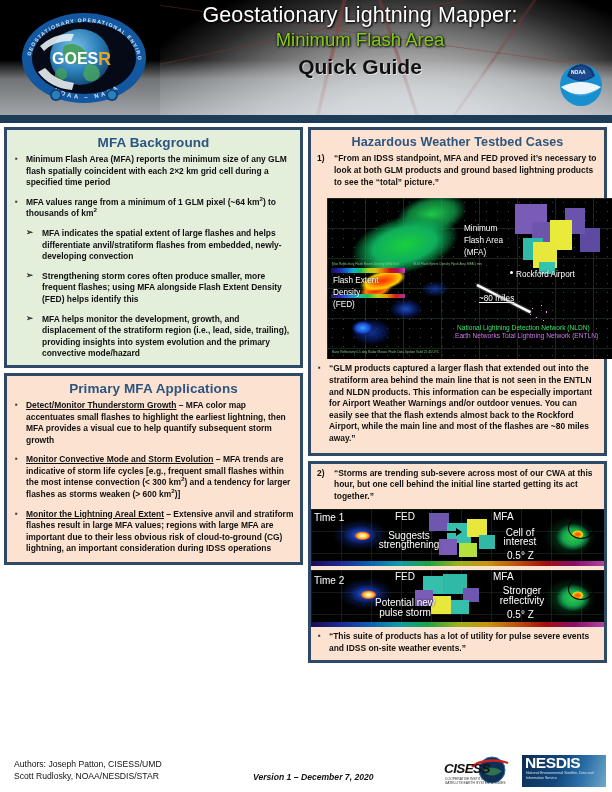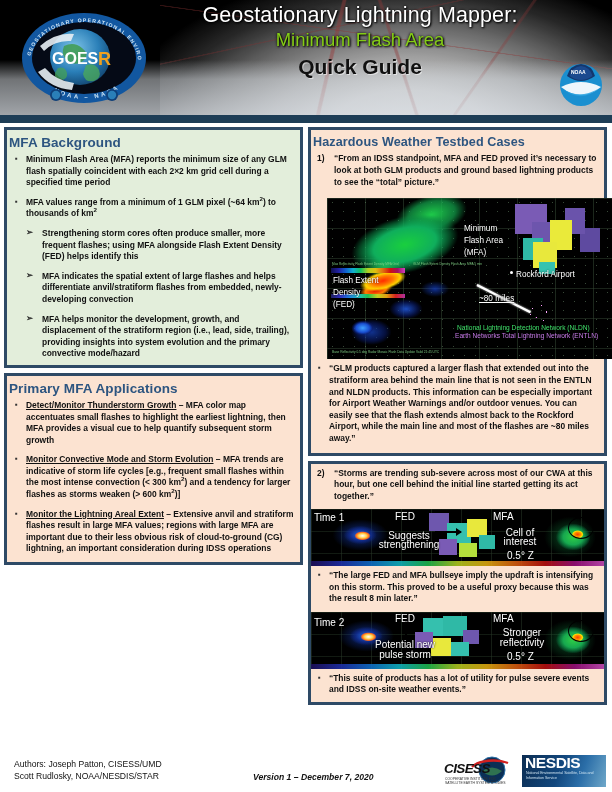--- a/index.html
+++ b/index.html
@@ -61,21 +61,21 @@
   .banner-rule { width:612px; height:8px; background:#1d3d56; }
 
   
   .cols { position:relative; width:612px; padding:4px 4px 0 4px; display:flex; gap:5px; }
   .col { width:299px; }
 
   .panel { border:3px solid #2e4a66; margin-bottom:5px; }
   .panel.green { background:#e3eedb; }
   .panel.peach { background:#fce3d1; }
   .panel-title {
-    text-align:left; color:#2d5580; font-weight:bold;
+    text-align:center; color:#2d5580; font-weight:bold;
     font-size:13.5px; padding:5px 2px 4px 2px; letter-spacing:.1px;
   }
   .panel-title.sm { font-size:12.6px; }
   .panel-body { padding:0 6px 5px 5px; }
 
   ul.bl, ol.bl { list-style:none; }
   li.b {
     position:relative; padding-left:14px; margin-bottom:8px;
     font-size:8.45px; line-height:11.6px; color:#111; font-weight:bold;
     text-align:left;
@@ -309,24 +309,24 @@
         <div class="panel-title">MFA Background</div>
         <div class="panel-body">
           <ul class="bl">
             <li class="b">
               <span>Minimum Flash Area (MFA) reports the minimum size of any GLM flash spatially coincident with each 2×2 km grid cell during a specified time period</span>
             </li>
             <li class="b">
               MFA values range from a minimum of 1 GLM pixel (~64 km<sup>2</sup>) to thousands of km<sup>2</sup>
             </li>
             <li class="sub">
+              <span>MFA indicates the spatial extent of large flashes and helps differentiate anvil/stratiform flashes from embedded, newly-developing convection</span>
+            </li>
+            <li class="sub">
               <span>Strengthening storm cores often produce smaller, more frequent flashes; using MFA alongside Flash Extent Density (FED) helps identify this</span>
-            </li>
-            <li class="sub">
-              <span>MFA indicates the spatial extent of large flashes and helps differentiate anvil/stratiform flashes from embedded, newly-developing convection</span>
             </li>
             <li class="sub" style="margin-bottom:0;">
               <span>MFA helps monitor the development, growth, and displacement of the stratiform region (i.e., lead, side, trailing), providing insights into system evolution and the primary convective mode/hazard</span>
             </li>
           </ul>
         </div>
       </div>
 
       <div class="panel peach">
         <div class="panel-title">Primary MFA Applications</div>
@@ -439,27 +439,20 @@
           <div class="ts-lbl" style="left:84px; top:3px;">FED</div>
           <div class="ts-lbl" style="left:182px; top:3px;">MFA</div>
           <div class="ts-lbl c" style="left:68px; top:22px; width:60px;">Suggests</div>
           <div class="ts-lbl c" style="left:62px; top:31px; width:72px;">strengthening</div>
           <div class="arrow-r" style="left:124px; top:22px; width:26px;"></div>
           <div class="ts-lbl c" style="left:186px; top:19px; width:46px;">Cell of</div>
           <div class="ts-lbl c" style="left:186px; top:28px; width:46px;">interest</div>
           <div class="ts-lbl" style="left:196px; top:42px;">0.5° Z</div>
         </div>
 
-        <div class="panel-body" style="padding:0 5px 2px 4px;">
-          <ul class="bl">
-            <li class="b" style="margin-bottom:3px;">
-              <span>“The large FED and MFA bullseye imply the updraft is intensifying on this storm. This proved to be a useful proxy because this was the result 8 min later.”</span>
-            </li>
-          </ul>
-        </div>
 
         <div class="figts">
           <div class="ts-grid"></div>
           <div class="ts-fed" style="left:22px; top:4px;"></div>
           <div class="ts-mfa1" style="left:112px; top:6px; background:#35c0ae;"></div>
           <div class="ts-mfa2" style="left:132px; top:4px; background:#2fb9a6;"></div>
           <div class="ts-mfa3" style="left:120px; top:26px; background:#e8e83c;"></div>
           <div class="ts-mfa4" style="left:104px; top:20px; background:#7a5bb5;"></div>
           <div class="ts-mfa5" style="left:152px; top:18px; background:#6e57ae;"></div>
           <div class="ts-mfa6" style="left:140px; top:30px; background:#35c0ae;"></div>

